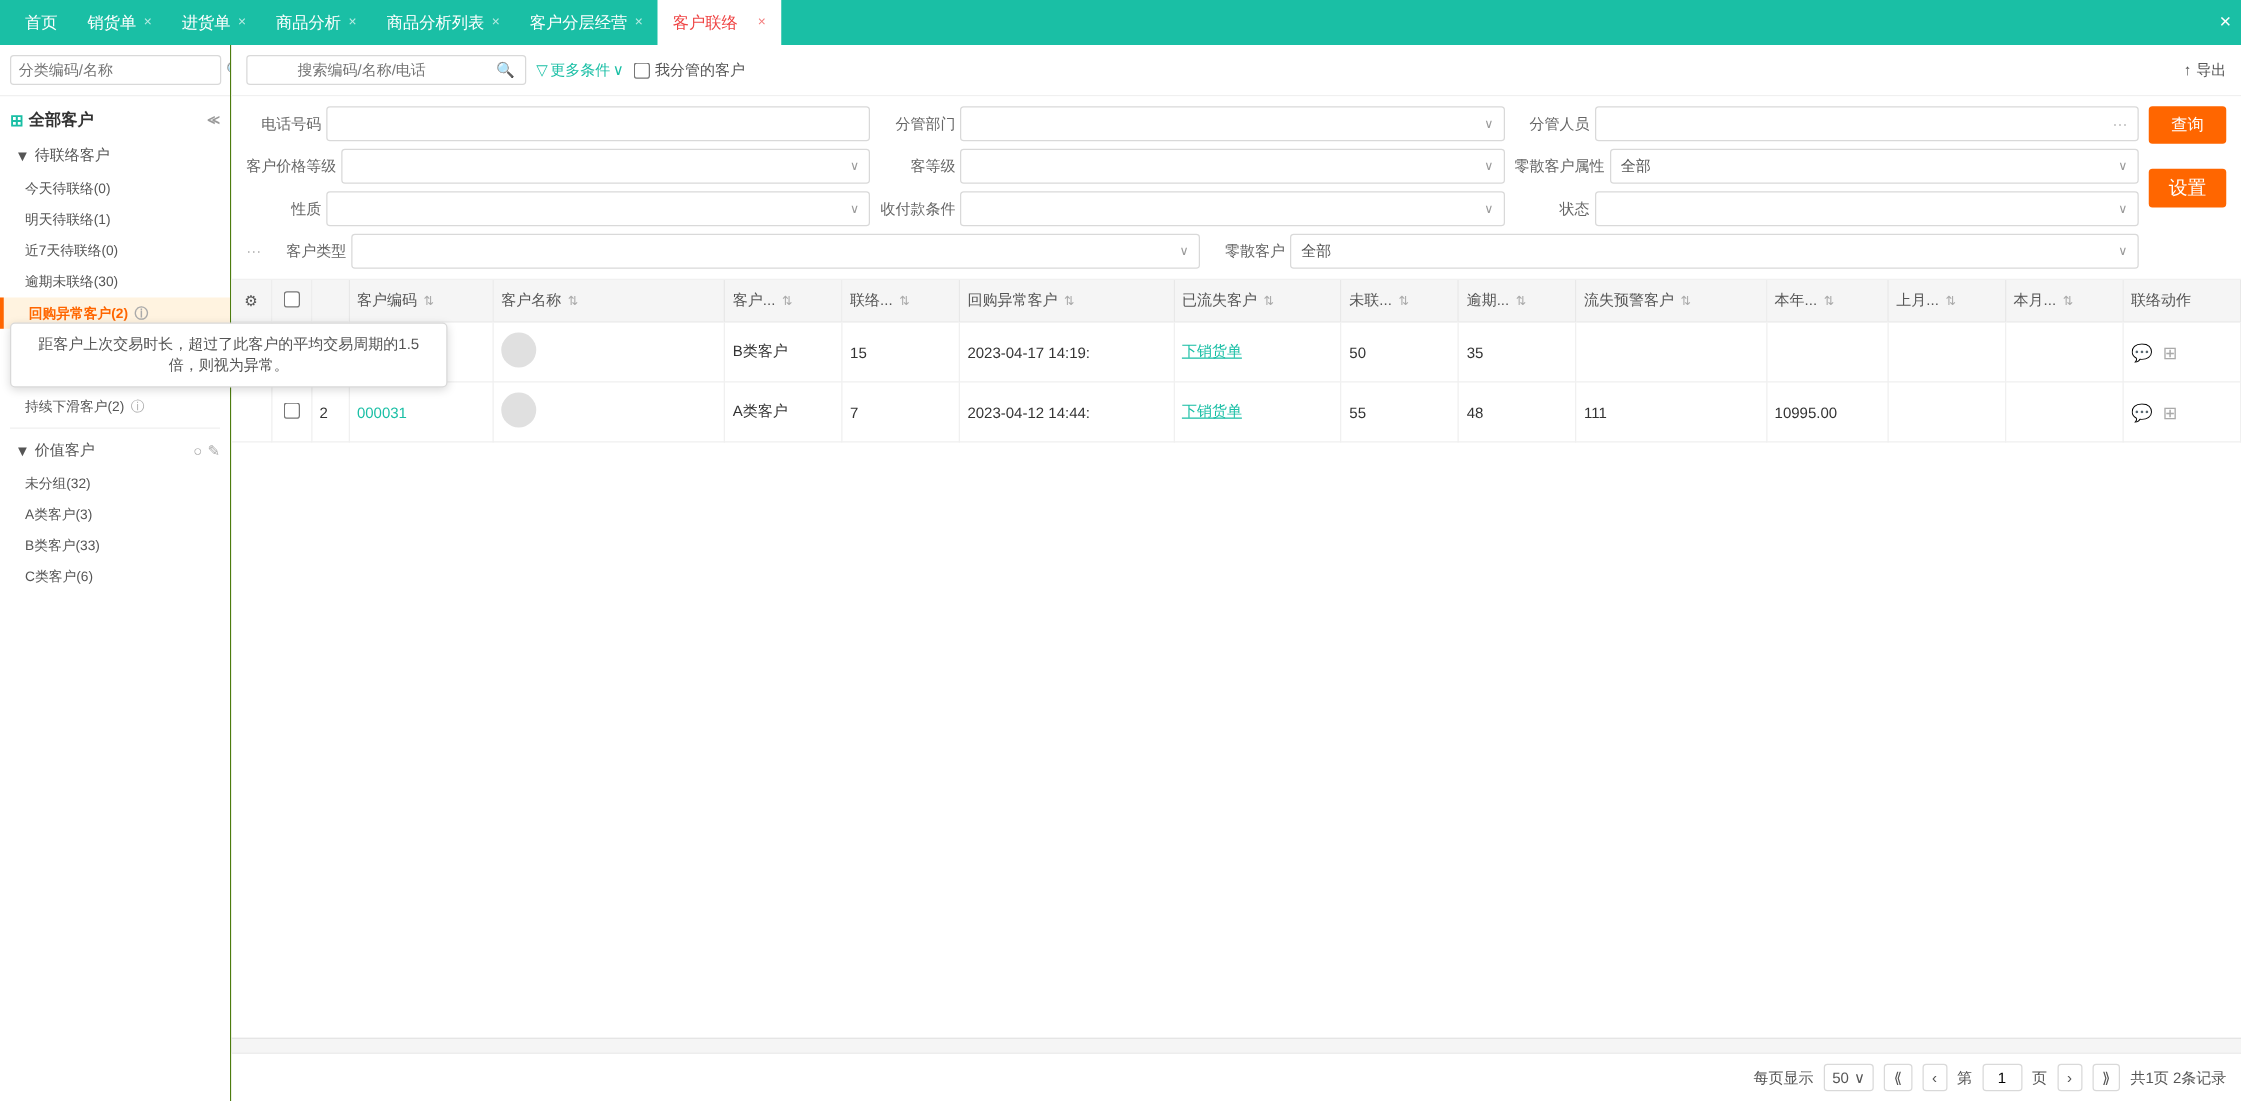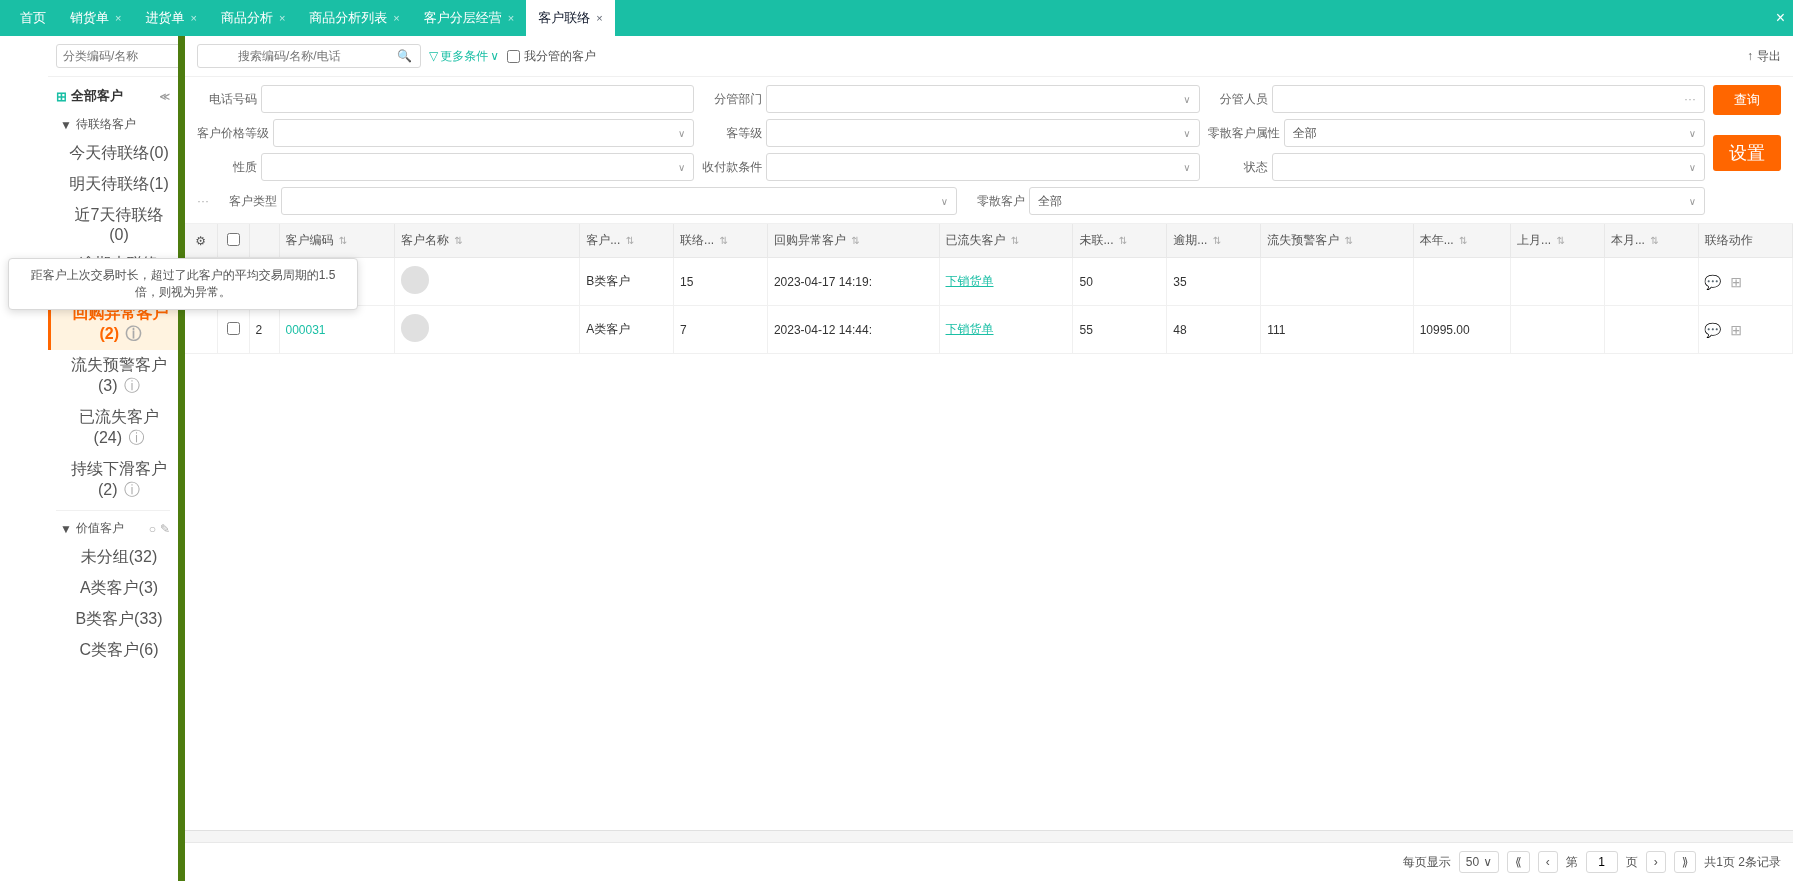--- a/index.html
+++ b/index.html
@@ -17,21 +17,21 @@
     }
     .top-nav .nav-item {
       padding: 0 12px;
       height: 36px;
       display: flex;
       align-items: center;
       cursor: pointer;
       font-size: 13px;
       white-space: nowrap;
     }
-    .top-nav .nav-item.active { background: white; color: #0f172a; }
+    .top-nav .nav-item.active { background: white; color: #ef4444; gap: 10px; }
     .top-nav .nav-item .close-x { margin-left: 6px; font-size: 11px; opacity: 0.7; }
     .top-nav .nav-close-btn {
       position: absolute;
       right: 8px;
       top: 50%;
       transform: translateY(-50%);
       color: white;
       cursor: pointer;
       font-size: 16px;
     }
@@ -39,25 +39,24 @@
     
     .main-layout {
       display: flex;
       height: calc(881px - 36px);
     }
 
     
     .left-sidebar {
       width: 185px;
       background: white;
-      border-right: 7px solid #4d7c0f;
+      border-right: 1px solid #4d7c0f;
       display: flex;
       flex-direction: column;
       overflow: hidden;
-      padding-left: 48px;
     }
     .sidebar-search {
       padding: 8px;
       border-bottom: 1px solid #f0f0f0;
       display: flex;
       align-items: center;
       gap: 4px;
     }
     .sidebar-search input {
       flex: 1;
@@ -86,22 +85,21 @@
       padding: 5px 8px 5px 12px;
       color: #555;
       cursor: pointer;
       font-size: 12px;
     }
     .sidebar-section-title .arrow { margin-right: 4px; }
     .sidebar-item {
       padding: 5px 8px 5px 20px;
       color: #555;
       cursor: pointer;
-      font-size: 16px;
-      text-align: center;
+      font-size: 11px;
     }
     .sidebar-item.active { background: #fff3e0; color: #ff6600; font-weight: bold; border-left: 3px solid #ff6600; }
     .sidebar-divider { height: 1px; background: #f0f0f0; margin: 4px 8px; }
     .sidebar-group-title {
       display: flex;
       align-items: center;
       padding: 5px 8px 5px 12px;
       color: #555;
       font-size: 12px;
       cursor: pointer;
@@ -215,21 +213,21 @@
       cursor: pointer;
       font-size: 13px;
     }
     .set-btn {
       background: #ff6600;
       color: white;
       border: none;
       border-radius: 3px;
       padding: 6px 16px;
       cursor: pointer;
-      font-size: 18px;
+      font-size: 15px;
       margin-top: 4px;
     }
     .action-buttons { display: flex; flex-direction: column; gap: 16px; }
 
     
     .table-container {
       flex: 1;
       overflow: auto;
       background: white;
     }

